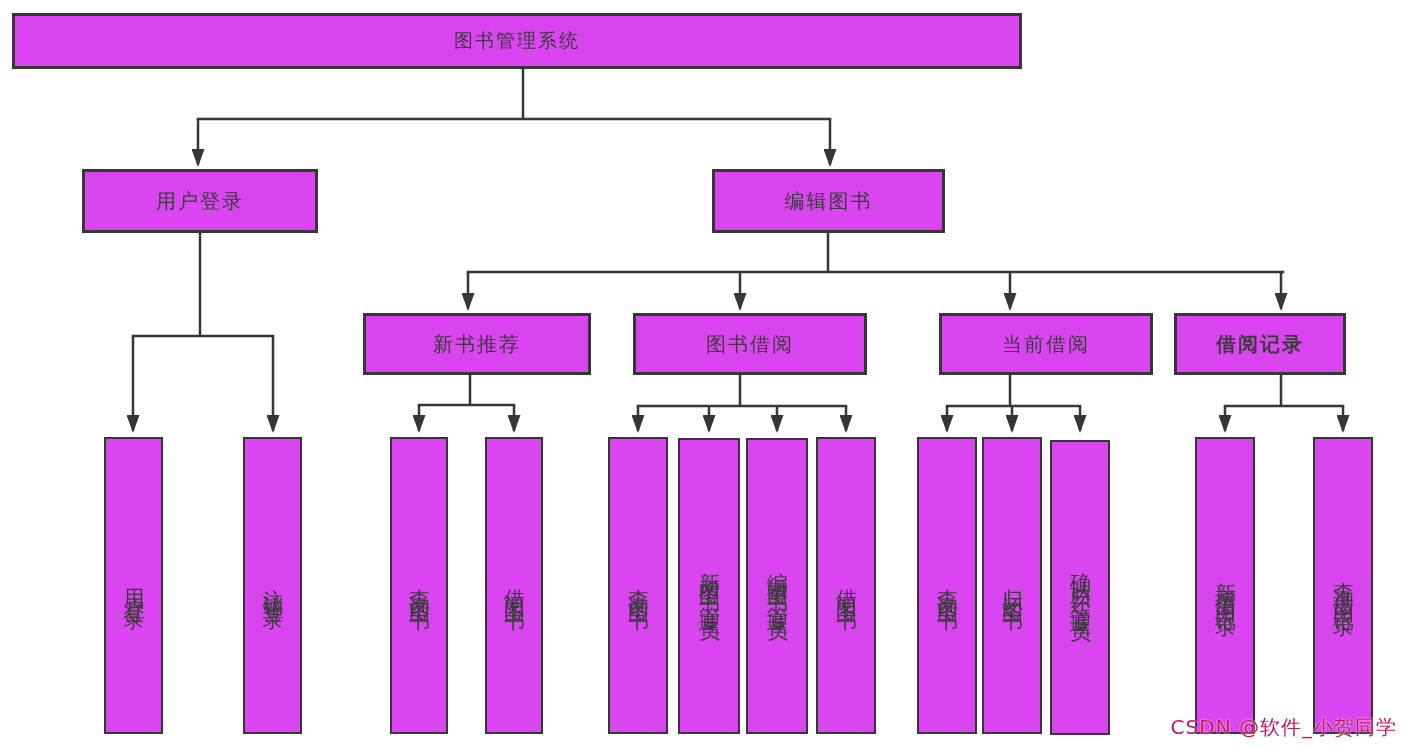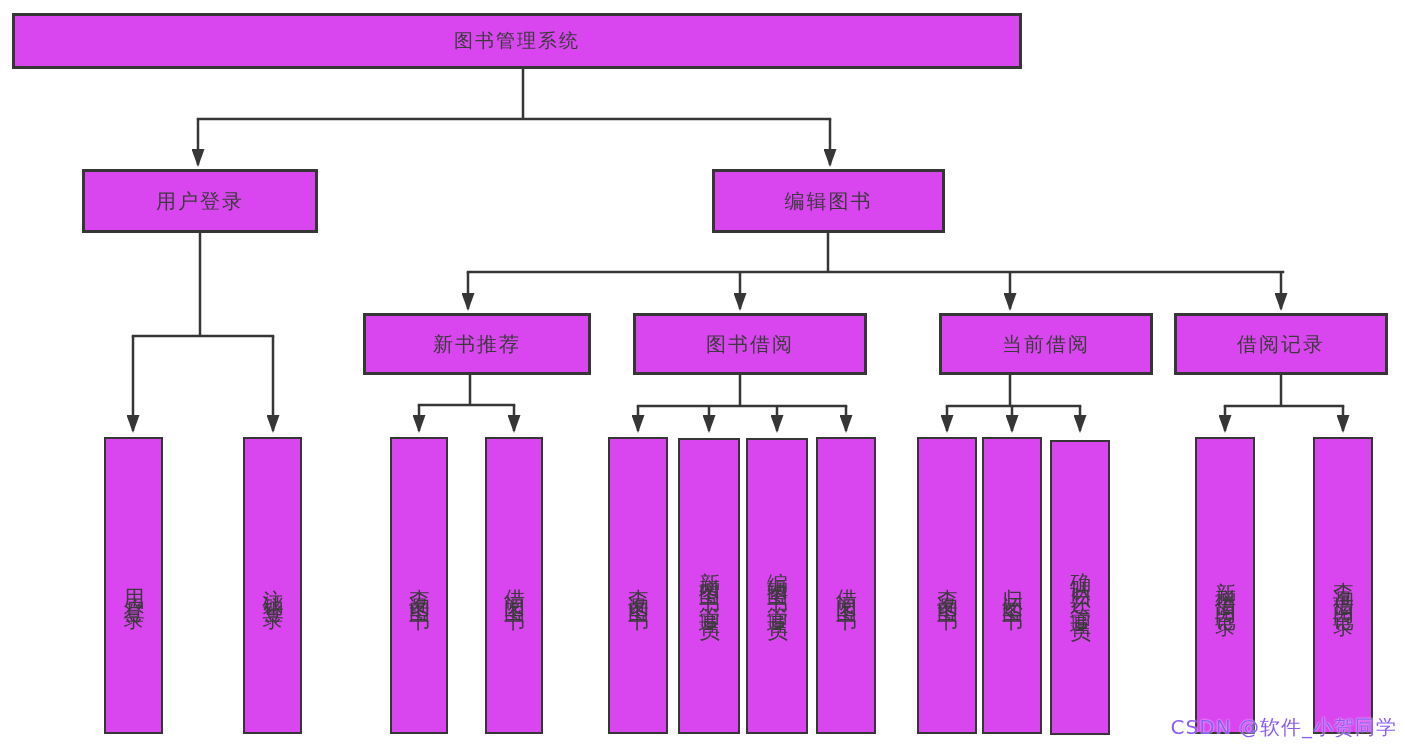--- a/index.html
+++ b/index.html
@@ -27,21 +27,21 @@
     letter-spacing:7px;
     line-height:1;
   }
   .watermark{
     position:absolute;
     right:8px;
     bottom:6px;
     z-index:5;
     font-size:20px;
     letter-spacing:1px;
-    color:#8b5cf6;
+    color:#be185d;
     text-shadow:0 0 2px #ffffff;
     white-space:nowrap;
   }
 </style>
 </head>
 <body>
 
 <div class="stage">
 
   <svg class="wires" width="1405" height="747" viewBox="0 0 1405 747">
@@ -95,21 +95,21 @@
   </svg>
 
   <div class="node root" style="left:12px;top:13px;width:1010px;height:56px;">图书管理系统</div>
 
   <div class="node hnode" style="left:82px;top:169px;width:236px;height:64px;">用户登录</div>
   <div class="node hnode" style="left:712px;top:169px;width:233px;height:64px;">编辑图书</div>
 
   <div class="node hnode" style="left:363px;top:313px;width:228px;height:62px;">新书推荐</div>
   <div class="node hnode" style="left:633px;top:313px;width:234px;height:62px;">图书借阅</div>
   <div class="node hnode" style="left:903px;top:313px;width:214px;height:62px;margin-left:36px;">当前借阅</div>
-  <div class="node hnode" style="left:1174px;top:313px;width:214px;height:62px;">借阅记录</div>
+  <div class="node hnode" style="left:1174px;top:313px;width:172px;height:62px;font-weight:bold;">借阅记录</div>
 
   <div class="node leaf" style="left:104px;top:437px;width:59px;height:297px;">用户登录</div>
   <div class="node leaf" style="left:243px;top:437px;width:59px;height:297px;">注销登录</div>
 
   <div class="node leaf" style="left:390px;top:437px;width:58px;height:297px;">查询图书</div>
   <div class="node leaf" style="left:485px;top:437px;width:58px;height:297px;">借阅图书</div>
 
   <div class="node leaf" style="left:608px;top:437px;width:60px;height:297px;">查询图书</div>
   <div class="node leaf" style="left:678px;top:438px;width:62px;height:296px;">新增图书（管理员）</div>
   <div class="node leaf" style="left:746px;top:438px;width:62px;height:296px;">编辑图书（管理员）</div>

